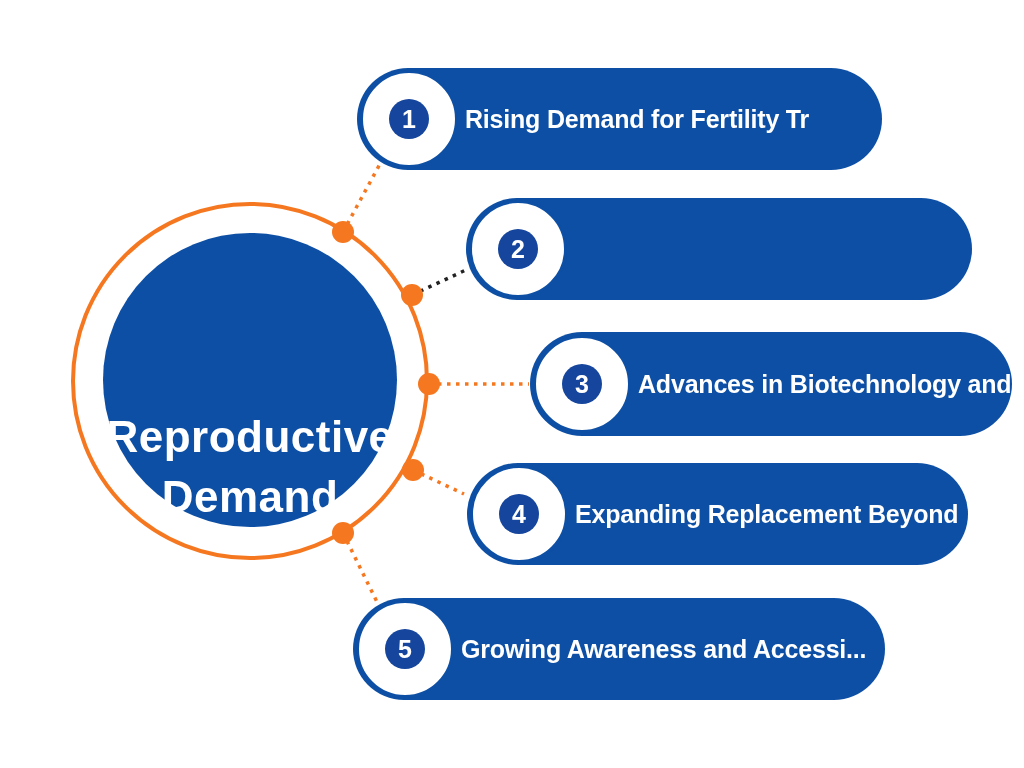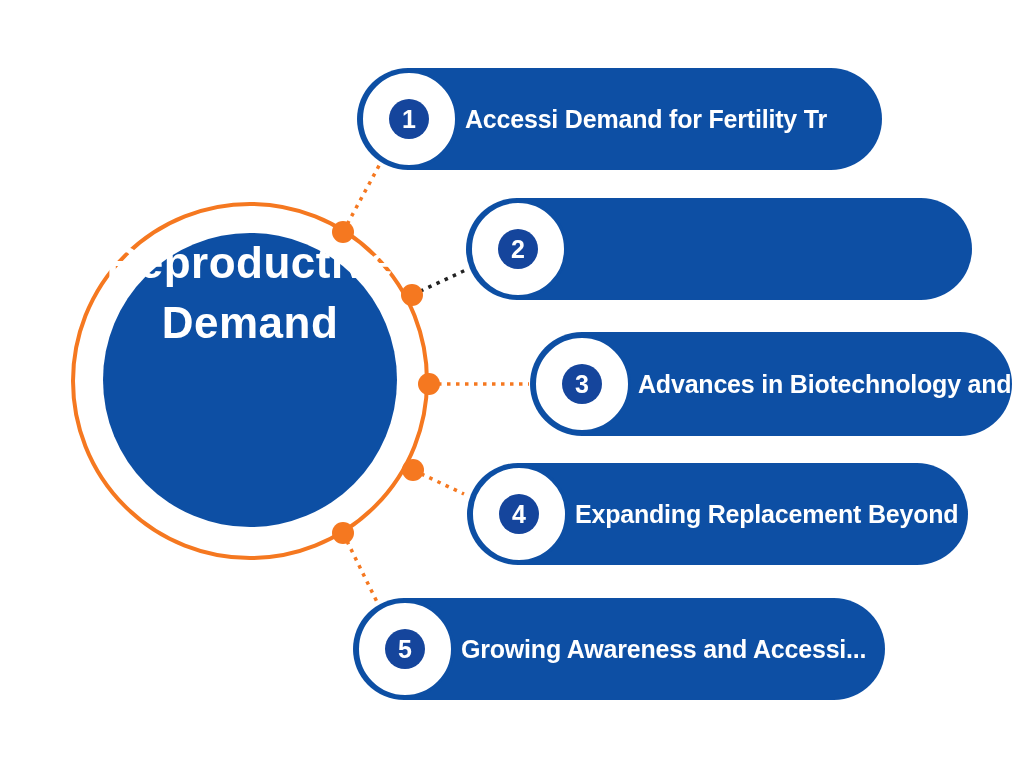--- a/index.html
+++ b/index.html
@@ -27,21 +27,21 @@
     position: absolute;
     left: 103px;
     top: 233px;
     width: 294px;
     height: 294px;
     border-radius: 50%;
     background: #0d4fa4;
     display: flex;
     flex-direction: column;
     align-items: center;
-    justify-content: flex-start;
+    justify-content: flex-end;
     text-align: center;
   }
   .center-title {
     color: #ffffff;
     font-size: 44px;
     font-weight: 700;
     line-height: 60px;
     letter-spacing: 0.5px;
     white-space: nowrap;
   }
@@ -119,21 +119,21 @@
 
   <div class="center-disc">
     <div class="center-title">Reproductive</div>
     <div class="center-title">Demand</div>
   </div>
 
   <div class="pill pill-1">
     <div class="badge-circle">
       <div class="badge-number">1</div>
     </div>
-    <div class="pill-label">Accessi Demand for Fertility Tr</div>
+    <div class="pill-label">Rising Demand for Fertility Tr</div>
   </div>
 
   <div class="pill pill-2">
     <div class="badge-circle">
       <div class="badge-number">2</div>
     </div>
   </div>
 
   <div class="pill pill-3">
     <div class="badge-circle">

